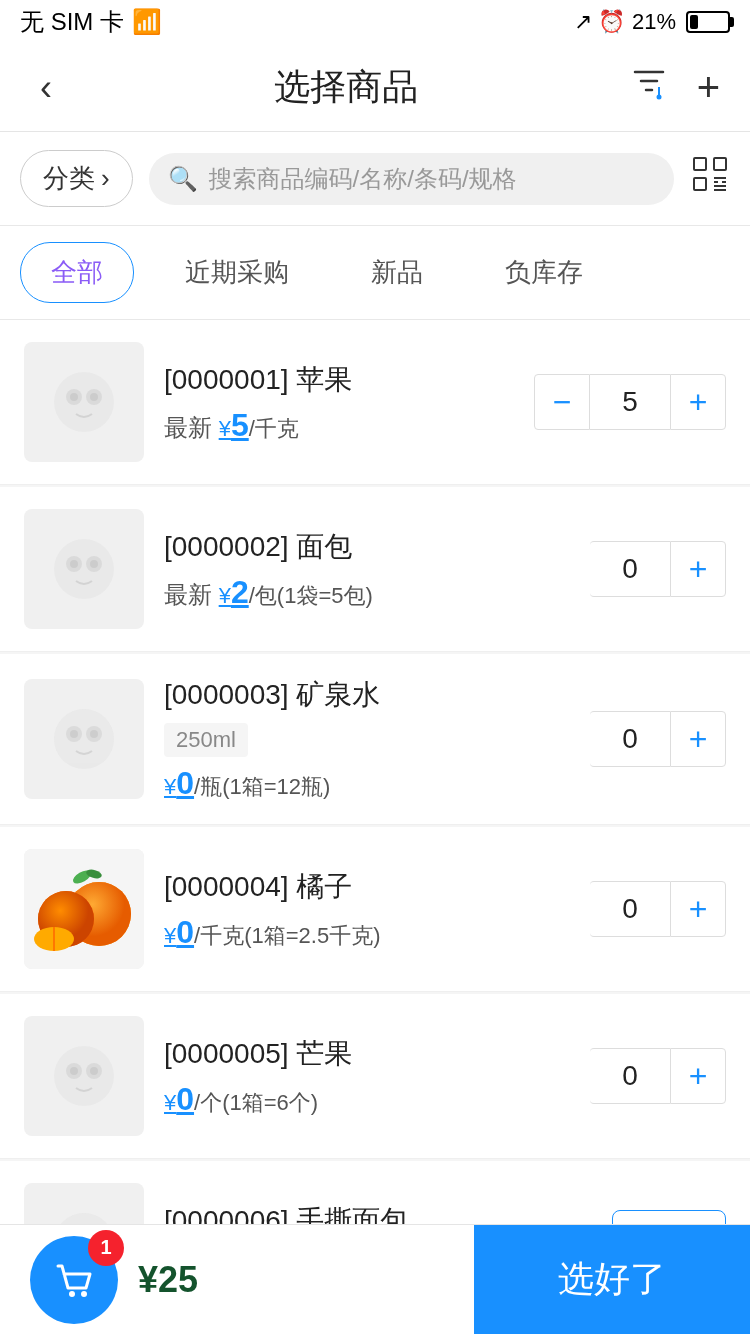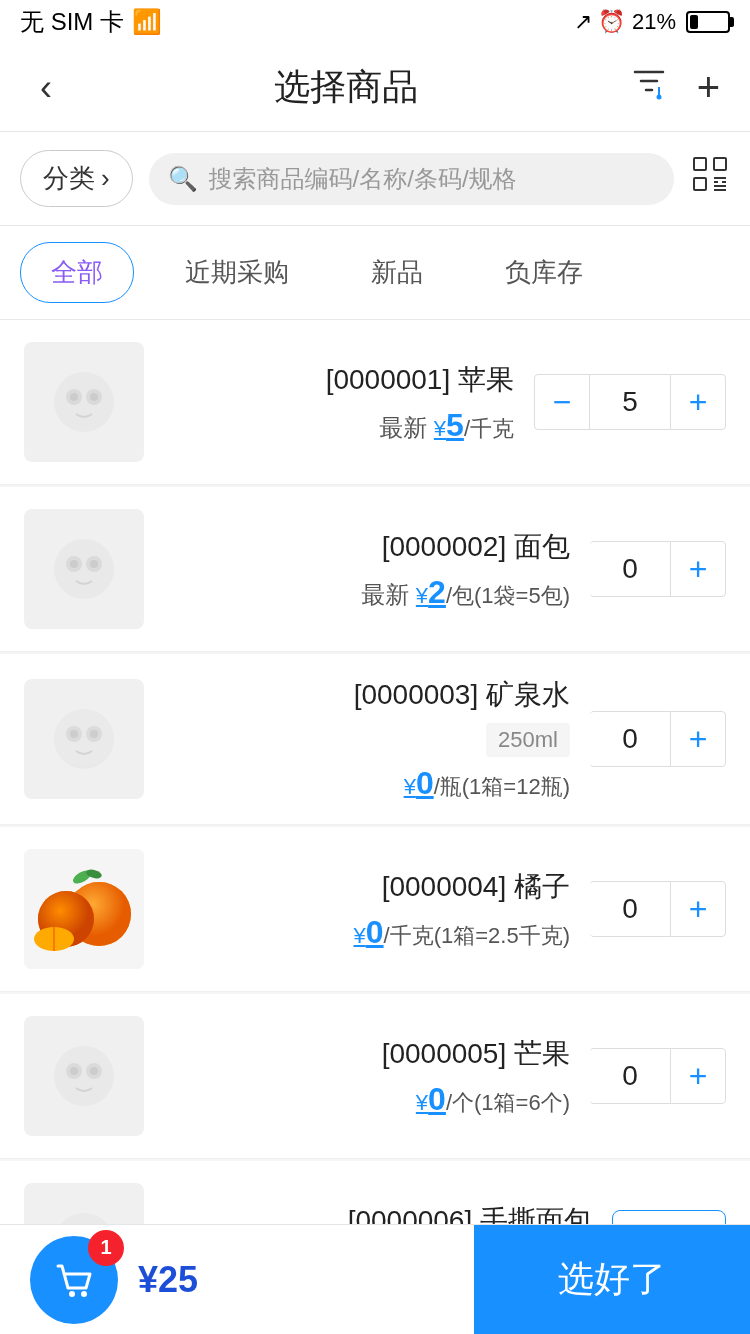--- a/index.html
+++ b/index.html
@@ -170,21 +170,20 @@
       flex-shrink: 0;
     }
     .owl-logo {
       width: 80px;
       height: 80px;
       opacity: 0.4;
     }
     .product-info {
       flex: 1;
       min-width: 0;
-      text-align: right;
     }
     .product-name {
       font-size: 28px;
       color: #222;
       margin-bottom: 8px;
       font-weight: 500;
     }
     .product-spec {
       font-size: 22px;
       color: #888;
@@ -290,21 +289,21 @@
       height: 36px;
       display: flex;
       align-items: center;
       justify-content: center;
       font-size: 20px;
       font-weight: bold;
     }
     .cart-total {
       font-size: 36px;
       font-weight: bold;
-      color: #1d4ed8;
+      color: #14532d;
       text-align: center;
     }
     .confirm-btn {
       height: 100%;
       width: 276px;
       background: #1890ff;
       color: #fff;
       font-size: 36px;
       border: none;
       cursor: pointer;

